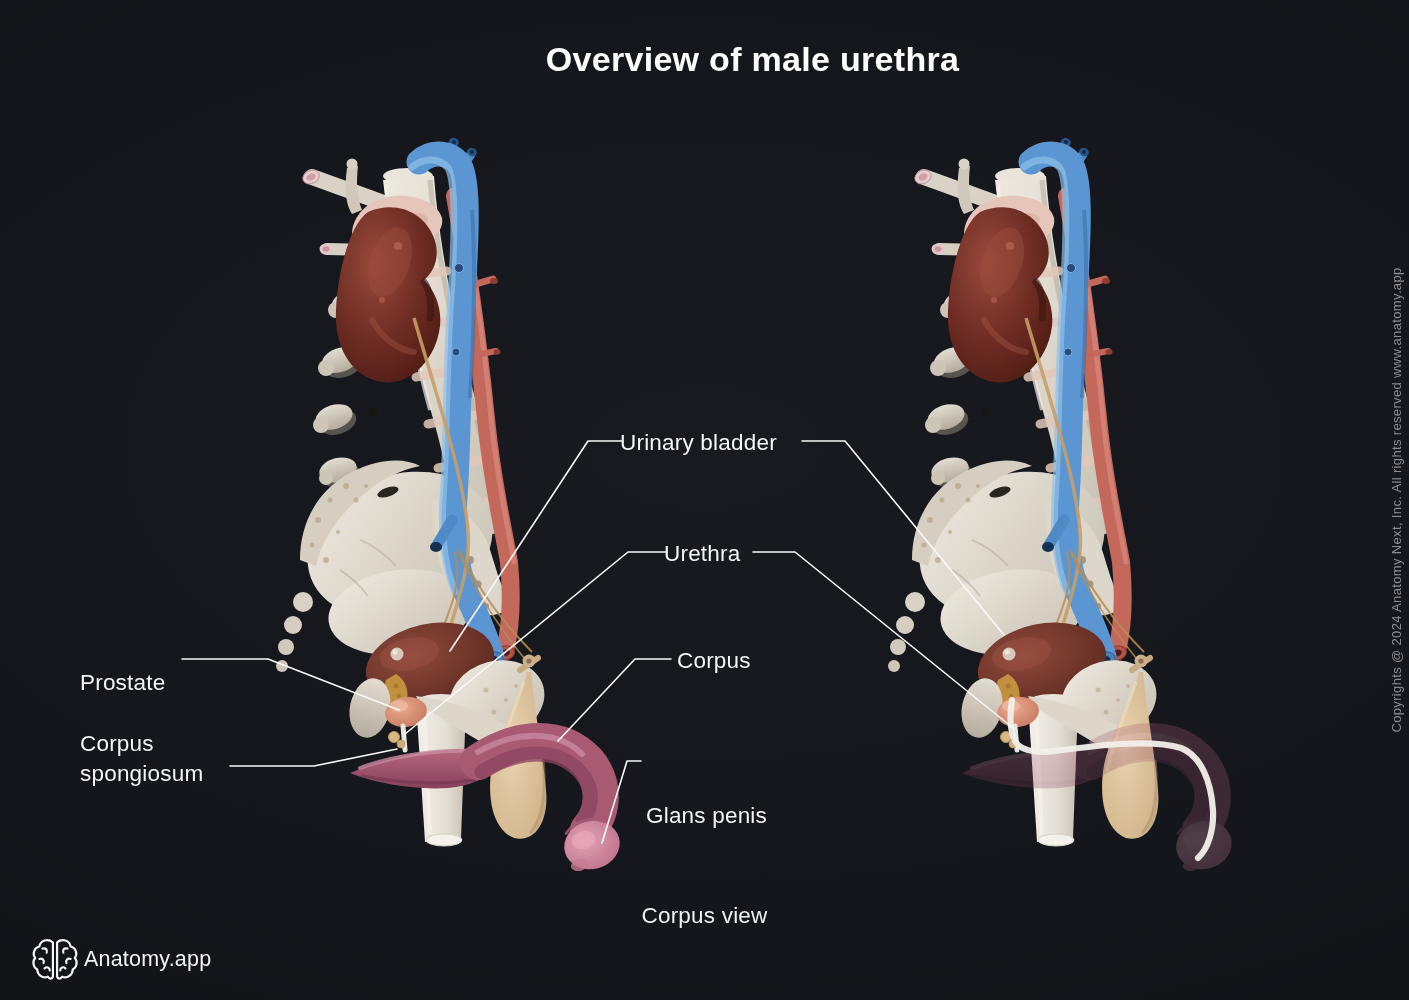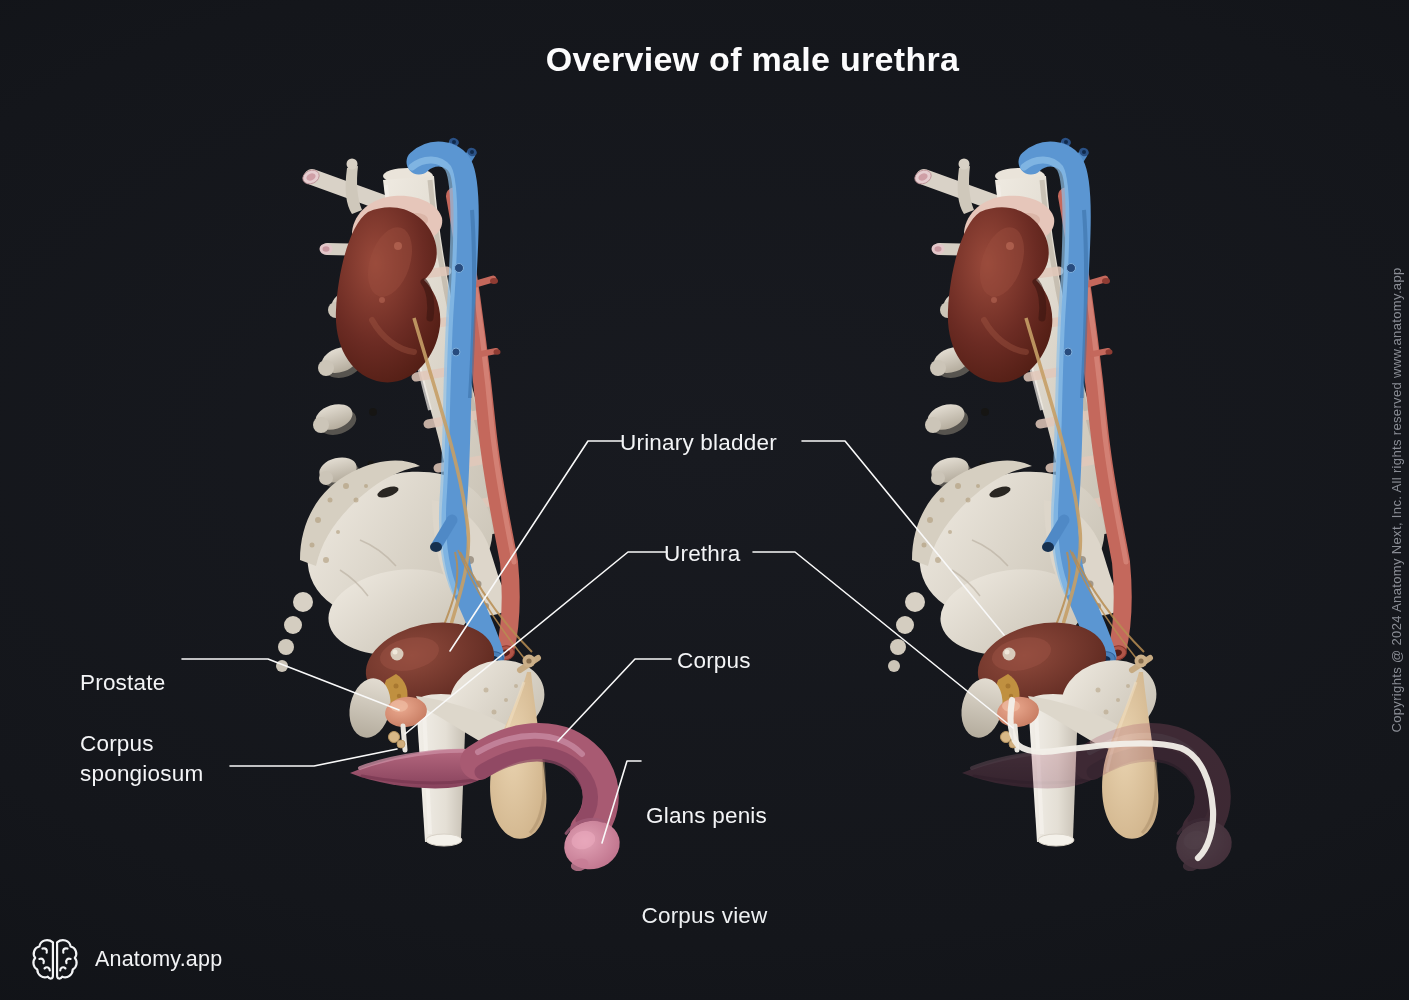--- a/index.html
+++ b/index.html
@@ -20,21 +20,21 @@
   .lbl-ub{left:620px;top:428px;width:184px;}
   .lbl-u {left:664px;top:539px;width:92px;text-align:left;}
   .lbl-pr{left:80px;top:646px;margin-top:22px;}
   .lbl-cs{left:80px;top:729px;width:178px;}
   .lbl-pe{left:677px;top:646px;}
   .lbl-gp{left:646px;top:757px;margin-top:44px;}
   .caption{
     position:absolute;left:50%;top:903px;transform:translateX(-50%);
     color:#eef0f2;font-size:22.5px;font-weight:500;letter-spacing:.2px;
   }
-  .brand{position:absolute;left:30px;top:934px;display:flex;align-items:center;gap:15px;}
+  .brand{position:absolute;left:30px;top:934px;display:flex;align-items:center;gap:4px;}
   .brand-name{color:#f2f3f5;font-size:21.5px;font-weight:500;letter-spacing:.2px;}
   .copyright{
     position:absolute;right:5px;top:50%;
     transform:translateY(-50%) rotate(180deg);
     writing-mode:vertical-rl;
     color:#8b8e96;font-size:13px;letter-spacing:.35px;white-space:nowrap;
   }
 </style>
 </head>
 <body>

